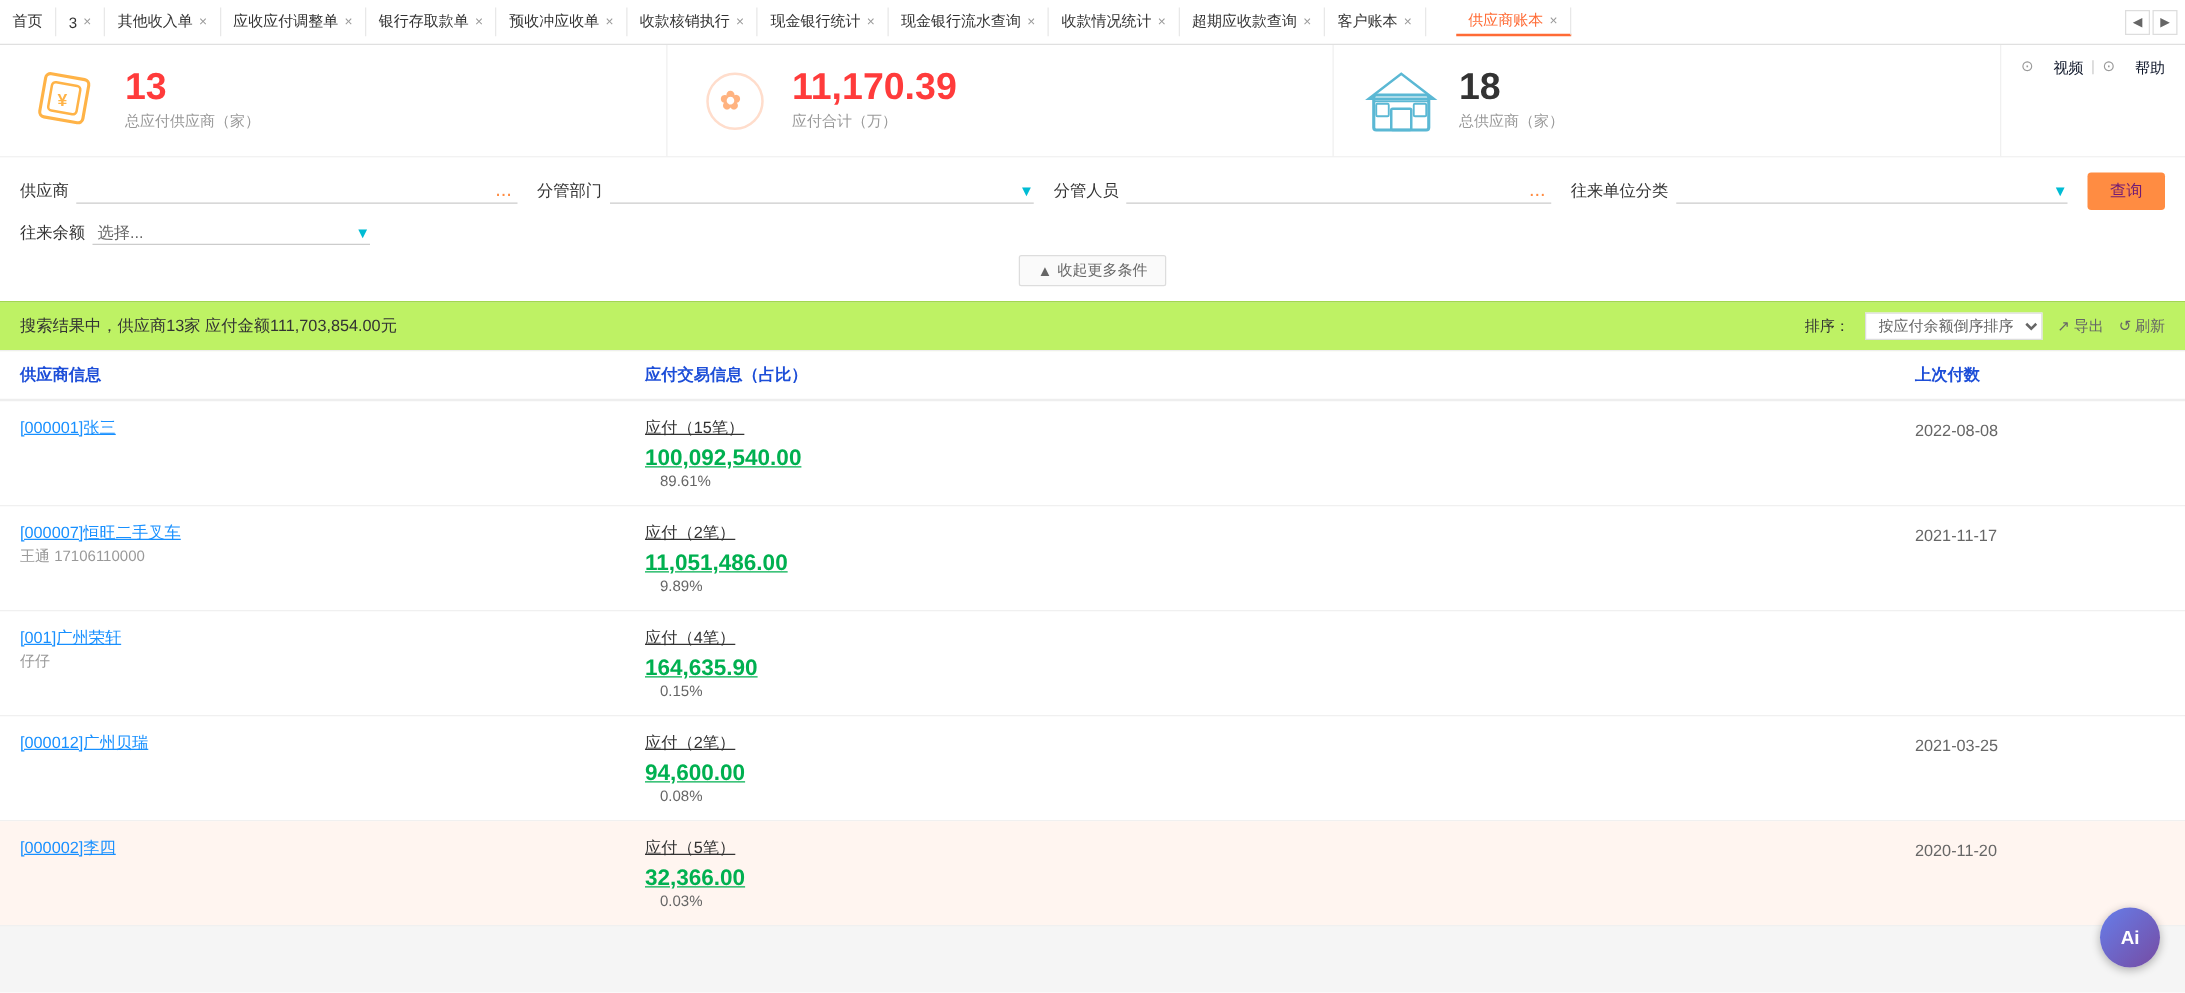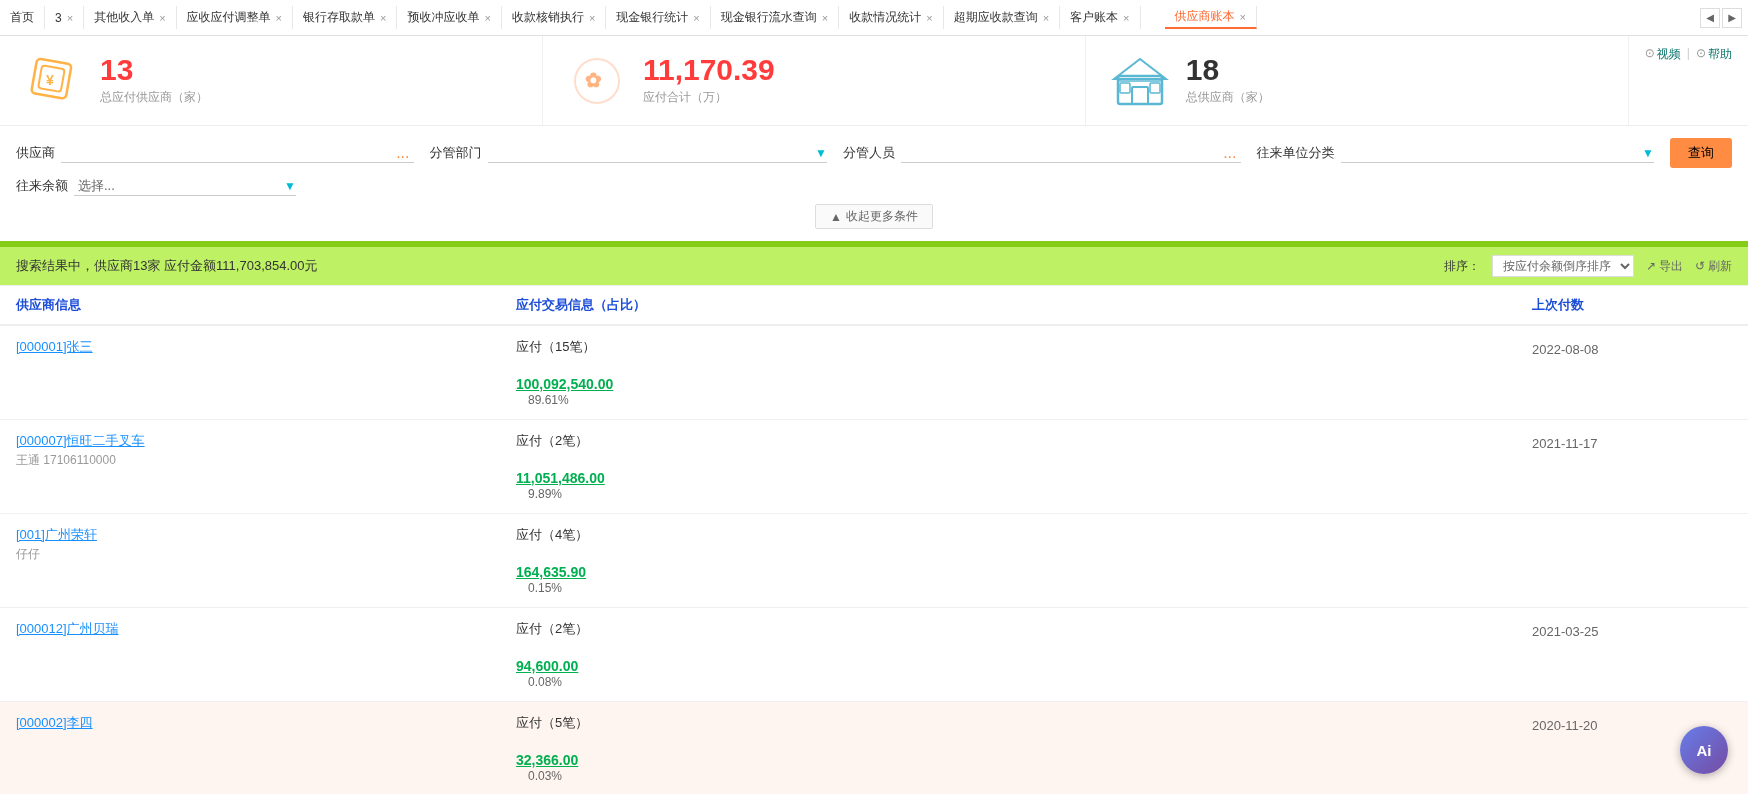--- a/index.html
+++ b/index.html
@@ -94,28 +94,28 @@
       margin-top: 4px;
     }
     .top-right-links {
       display: flex;
       align-items: flex-start;
       padding: 10px 16px;
       font-size: 12px;
       color: #666;
       flex-shrink: 0;
     }
-    .top-right-links a { color: #0f766e; text-decoration: none; cursor: pointer; }
+    .top-right-links a { color: #0f172a; text-decoration: none; cursor: pointer; margin-left: 14px; }
     .top-right-links .divider { margin: 0 6px; color: #ccc; }
 
     
     .filter-area {
       background: #fff;
       padding: 12px 16px;
-      border-bottom: 6px solid #84cc16;
+      border-bottom: 1px solid #84cc16;
     }
     .filter-row {
       display: flex;
       align-items: center;
       gap: 16px;
       margin-bottom: 8px;
     }
     .filter-row:last-child { margin-bottom: 0; }
     .filter-item {
       display: flex;
@@ -171,21 +171,21 @@
       cursor: pointer;
       appearance: none;
     }
     .filter-select-wrap .arrow {
       color: #00bcd4;
       font-size: 12px;
       cursor: pointer;
     }
     .search-btn {
       background: #ff8c42;
-      color: #000000;
+      color: #701a75;
       border: none;
       padding: 6px 18px;
       font-size: 13px;
       border-radius: 3px;
       cursor: pointer;
       white-space: nowrap;
       flex-shrink: 0;
     }
     .collapse-btn {
       display: flex;
@@ -269,29 +269,30 @@
       font-size: 13px;
     }
     .supplier-sub {
       color: #999;
       font-size: 12px;
       margin-top: 2px;
     }
     .transaction-info .trans-label {
       font-size: 13px;
       color: #333;
+      text-decoration: underline;
     }
     .transaction-info .trans-amount {
       color: #00b050;
-      font-size: 14px;
+      font-size: 18px;
       font-weight: bold;
       text-decoration: underline;
       cursor: pointer;
       display: block;
-      margin-top: 20px;
+      margin-top: 5px;
     }
     .transaction-info .trans-percent {
       color: #666;
       font-size: 12px;
       margin-left: 12px;
     }
     .last-pay {
       color: #666;
       font-size: 13px;
       padding-top: 4px;

